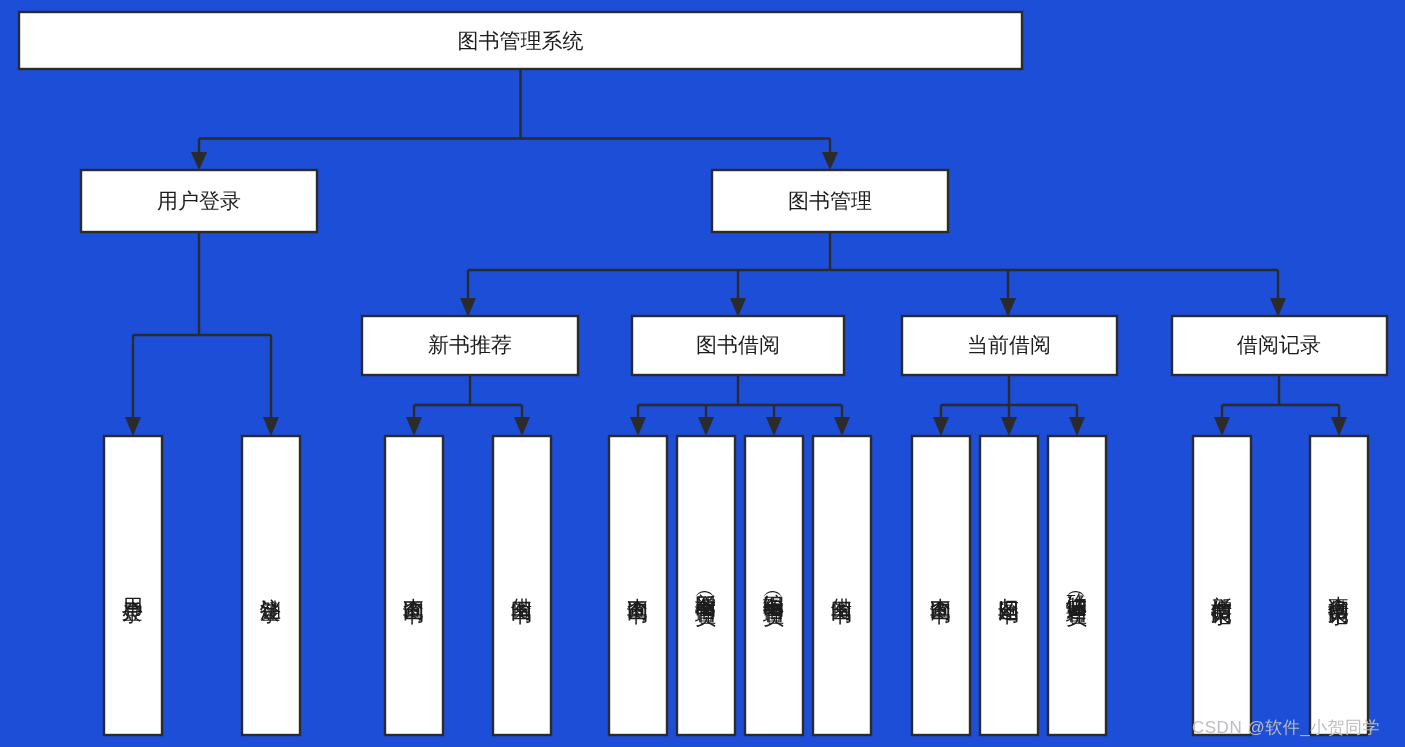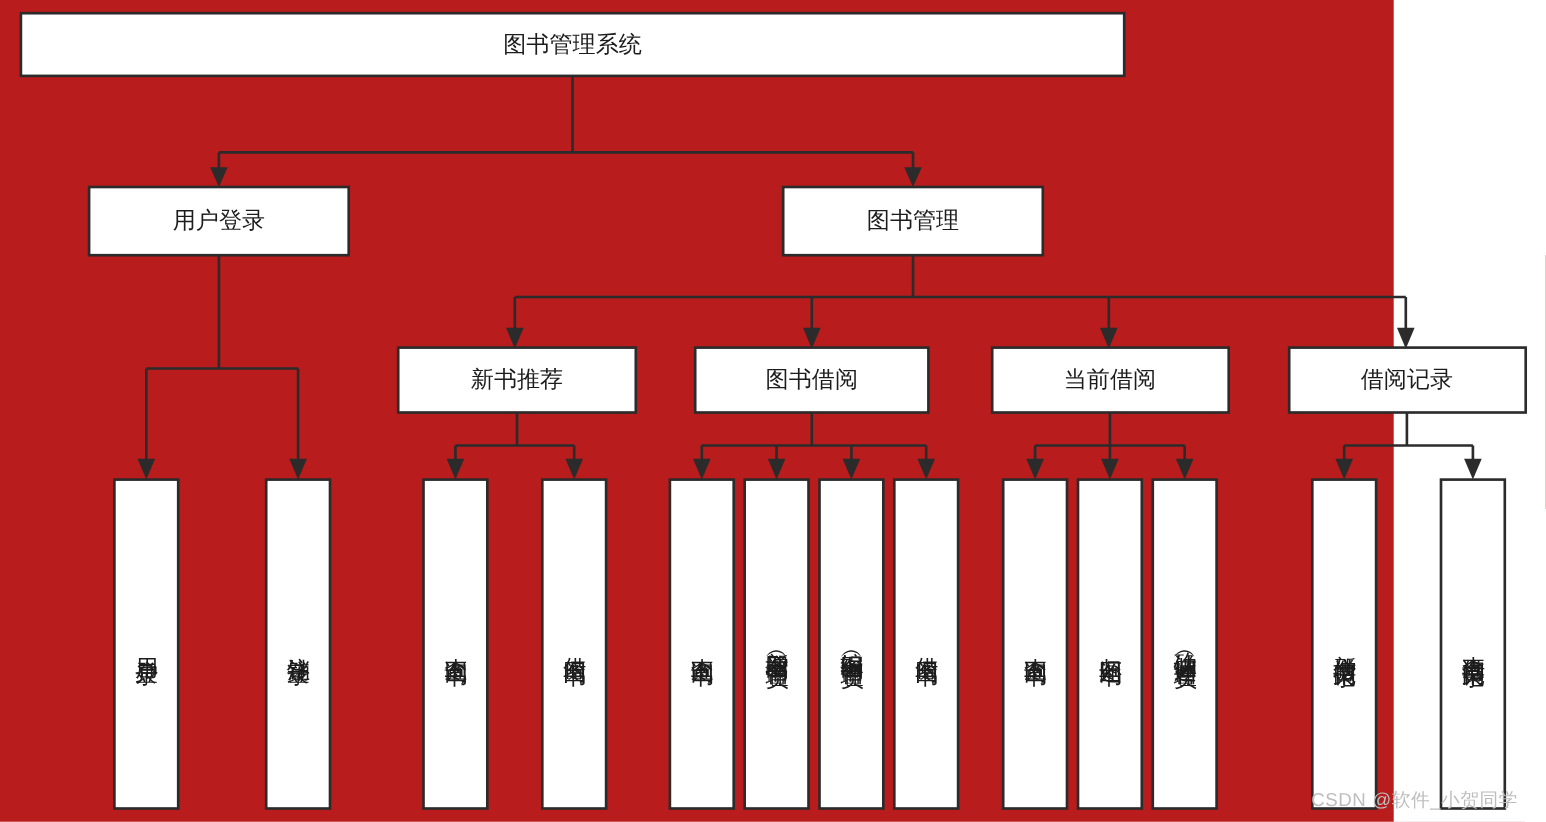--- a/index.html
+++ b/index.html
@@ -8,23 +8,23 @@
     background: #ffffff;
   }
   body {
     width: 1405px;
     height: 747px;
     font-family: "Liberation Sans", "DejaVu Sans", sans-serif;
     overflow: hidden;
   }
   #diagram-root {
     position: relative;
-    width: 1267px;
+    width: 1405px;
     height: 747px;
-    background: #b91c1c;
+    background: #1d4ed8;
   }
   svg.diagram-canvas {
     position: absolute;
     left: 0;
     top: 0;
     width: 1405px;
     height: 747px;
   }
   .node-box {
     fill: #ffffff;

